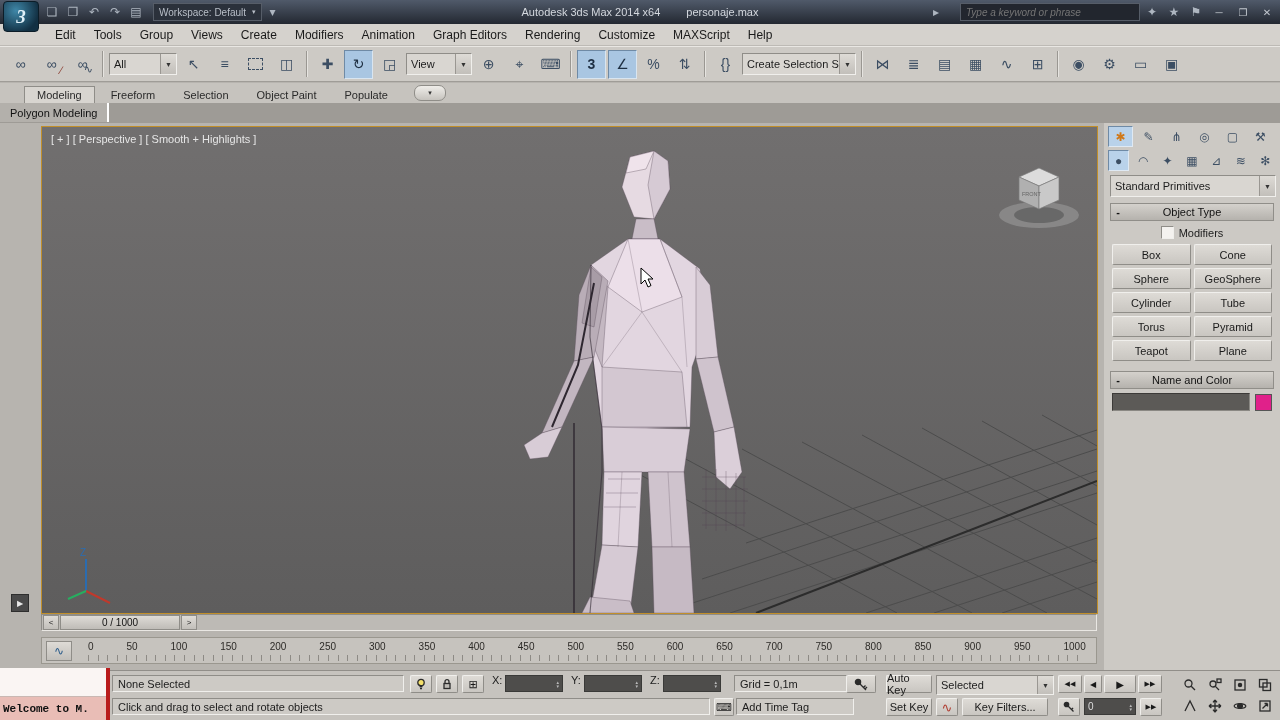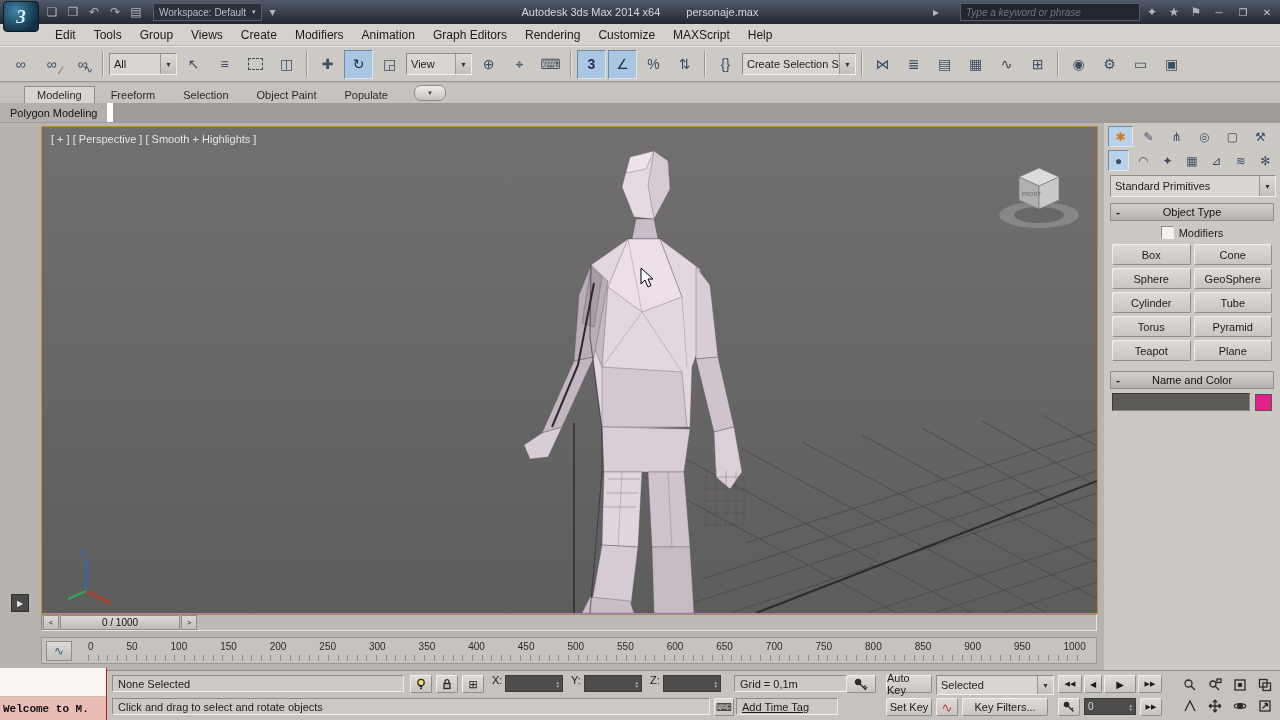--- a/index.html
+++ b/index.html
@@ -51,21 +51,21 @@
   
   .ribbontabs{left:0;top:83px;width:1280px;height:20px;background:#c6c3be;display:flex;
     align-items:flex-end;padding-left:24px;box-sizing:border-box;gap:4px;}
   .rtab{padding:2px 12px;font-size:11px;color:#2a2a2a;}
   .rtab.active{background:#d8d5d0;border:1px solid #8f8d88;border-bottom:none;}
   .rtoggle{width:30px;height:14px;margin-left:10px;margin-bottom:2px;border-radius:7px;
     background:linear-gradient(#efede9,#c6c3be);border:1px solid #8f8d88;display:flex;
     align-items:center;justify-content:center;font-size:7px;color:#333;gap:2px;}
   .ribbonpanel{left:0;top:103px;width:1280px;height:20px;background:#9e9b96;}
   .ptab{position:absolute;left:0;top:0;height:19px;padding:0 10px;background:#b3b0ab;
-    border-right:6px solid #ffffff;display:flex;align-items:center;font-size:11px;color:#111;}
+    border-right:2px solid #ffffff;display:flex;align-items:center;font-size:11px;color:#111;}
 
   
   .leftstrip{left:0;top:123px;width:41px;height:549px;background:#b7b4af;}
   .listenerarrow{position:absolute;left:11px;top:471px;width:16px;height:16px;background:#4a4a4a;
     color:#e8e8e8;font-size:8px;display:flex;align-items:center;justify-content:center;border:1px solid #2e2e2e;}
   .viewport{left:41px;top:126px;width:1055px;height:486px;border:1px solid #c18f2a;
     background:linear-gradient(#716f6f,#5e5d5d);overflow:hidden;}
   .vplabel{position:absolute;left:9px;top:6px;color:#e6e6e6;font-size:11px;}
   .vp-svg{position:absolute;left:0;top:0;width:1055px;height:486px;}
   .viewcube{position:absolute;right:8px;top:26px;width:100px;height:82px;}
@@ -107,21 +107,21 @@
     border:1px solid #9a978f;box-sizing:border-box;}
   .tb-ico{position:absolute;left:4px;top:3px;width:24px;height:18px;background:linear-gradient(#dedbd6,#c2bfba);
     border:1px solid #8f8d88;display:flex;align-items:center;justify-content:center;color:#2a5b8a;font-size:12px;}
   .ticks{position:absolute;left:46px;right:10px;top:3px;display:flex;justify-content:space-between;
     font-size:10px;color:#2c2a27;}
   .minorticks{position:absolute;left:46px;right:10px;bottom:2px;height:6px;
     background:repeating-linear-gradient(90deg,#8d8a85 0 1px,transparent 1px 9.6px);}
 
   
   .statusbar{left:0;top:670px;width:1280px;height:50px;background:#c6c3be;border-top:1px solid #918e89;}
-  .listener{position:absolute;left:0;top:-3px;width:106px;height:53px;border-right:1px solid #b91c1c;}
+  .listener{position:absolute;left:0;top:-3px;width:106px;height:53px;border-right:4px solid #b91c1c;}
   .lis-top{height:28px;background:#faf5f3;border-bottom:1px solid #c9b8b3;}
   .lis-bot{height:24px;background:#e9bdb6;display:flex;align-items:center;padding-left:3px;
     font:bold 11px "Liberation Mono",monospace;color:#111;}
   .sfield{position:absolute;height:17px;background:#cdcac5;border:1px solid;
     border-color:#8f8d88 #f0efec #f0efec #8f8d88;display:flex;align-items:center;
     padding:0 5px;font-size:11px;color:#1c1c1c;box-sizing:border-box;}
   .dfield{position:absolute;height:17px;background:#4e4d4b;border:1px solid #3a3a38;box-sizing:border-box;
     color:#ddd;font-size:10px;display:flex;align-items:center;padding:0 3px;}
   .dfield .spin{margin-left:auto;display:flex;flex-direction:column;font-size:5px;color:#bbb;line-height:4px;}
   .slabel{position:absolute;font-size:11px;color:#1c1c1c;top:3px;}
@@ -501,21 +501,21 @@
       <span class="txt">Selected</span>
       <span class="arr">▼</span>
     </div>
     <div class="gbtn" style="left:1058px;top:4px;width:24px;font-size:7px;">◀◀</div>
     <div class="gbtn" style="left:1084px;top:4px;width:18px;font-size:8px;">◀</div>
     <div class="gbtn" style="left:1104px;top:4px;width:32px;font-size:10px;">▶</div>
     <div class="gbtn" style="left:1138px;top:4px;width:24px;font-size:7px;">▶▶</div>
 
     <div class="sfield" style="left:112px;top:27px;width:598px;">Click and drag to select and rotate objects</div>
     <div class="gbtn" style="left:714px;top:27px;width:20px;">⌨</div>
-    <div class="sfield" style="left:736px;top:27px;width:102px;text-decoration:underline;">Add Time Tag</div>
+    <div class="sfield" style="left:736px;top:27px;width:118px;">Add Time Tag</div>
     <div class="gbtn" style="left:886px;top:27px;width:46px;">Set Key</div>
     <div class="gbtn redwave" style="left:936px;top:27px;width:22px;">∿</div>
     <div class="gbtn" style="left:962px;top:27px;width:86px;">Key Filters...</div>
     <div class="gbtn tinysvg" style="left:1058px;top:27px;width:22px;">
       <svg viewBox="0 0 14 14" width="14" height="14">
           <circle cx="4.5" cy="4.5" r="2.2" fill="#2b2b2b"></circle>
           <path d="M6,6 L11.5,11.5 M9.5,9.5l1.6,-1.6" stroke="#2b2b2b"></path>
         </svg>
     </div>
     <div class="dfield" style="left:1084px;top:27px;width:52px;">

